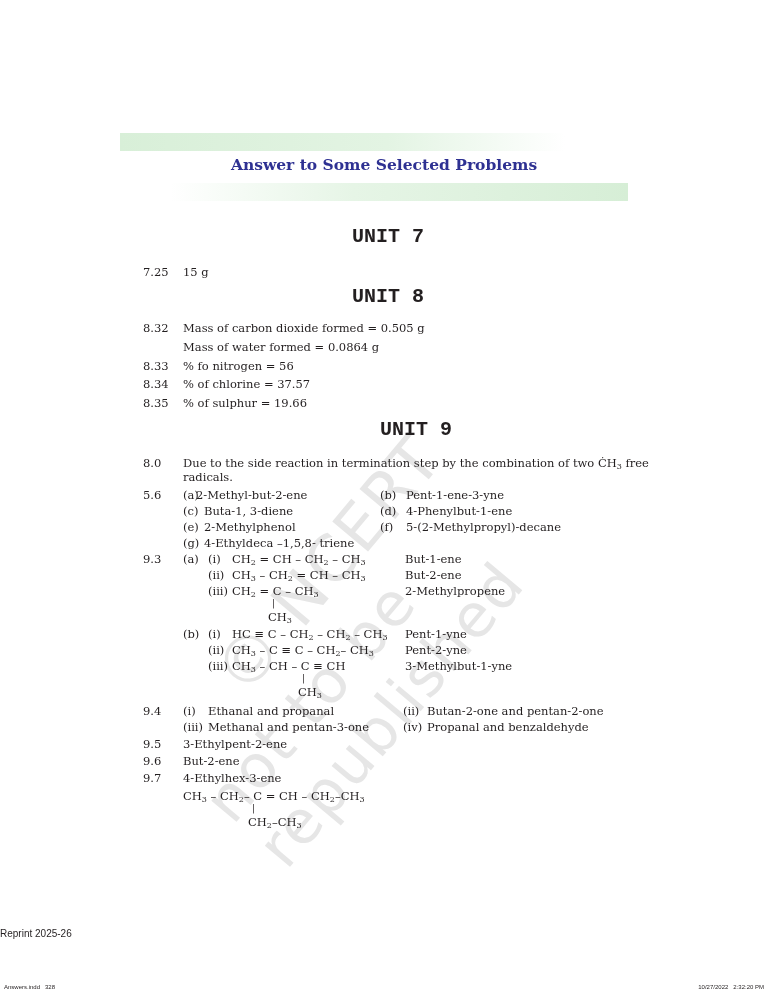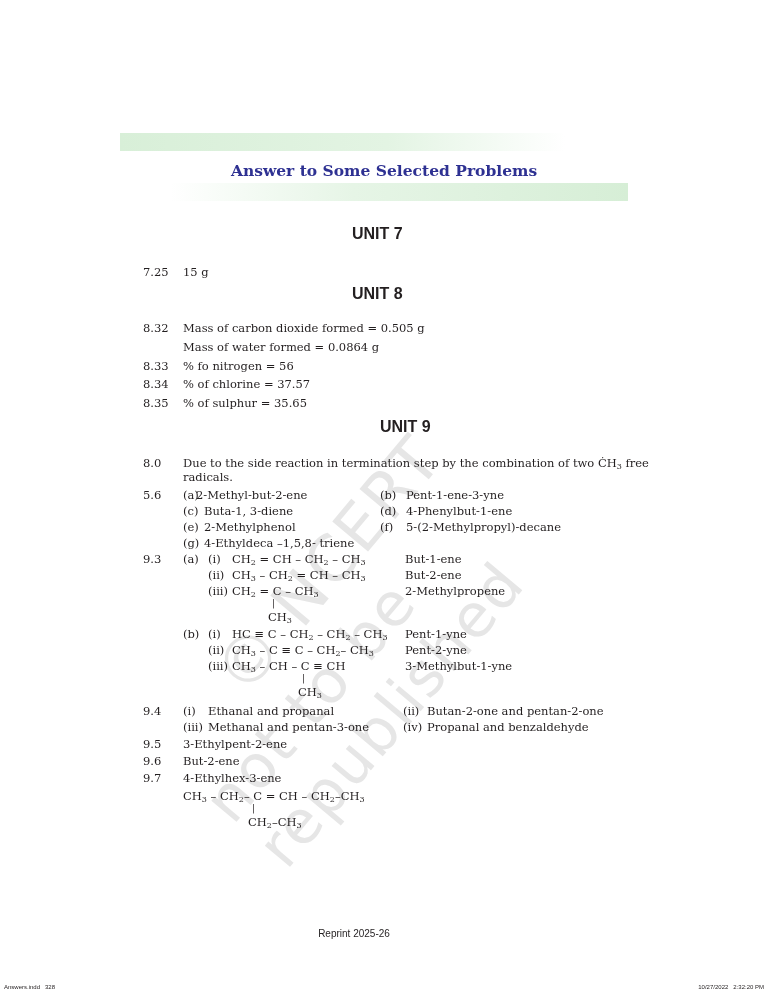--- a/index.html
+++ b/index.html
@@ -4,23 +4,23 @@
 <style>
   html, body { margin:0; padding:0; background:#ffffff; }
   body { width:768px; height:994px; position:relative; overflow:hidden;
          font-family:"DejaVu Serif", serif; color:#231f20; }
   .abs { position:absolute; white-space:nowrap; }
   .t { font-size:11.5px; line-height:14px; }
   .band-top { position:absolute; left:120px; top:133px; width:445px; height:18px;
               background:linear-gradient(to right,#d8efd8 0%,#e3f4e3 60%,rgba(255,255,255,0) 100%); }
   .band-bot { position:absolute; left:170px; top:183px; width:458px; height:18px;
               background:linear-gradient(to right,rgba(255,255,255,0) 0%,#e6f5e6 40%,#d6eed6 100%); }
-  .title { position:absolute; left:0; width:768px; top:161px; text-align:center;
+  .title { position:absolute; left:0; width:768px; top:155px; text-align:center;
            font-family:"DejaVu Serif", serif; font-weight:bold; font-size:15.5px; color:#2e3192; }
-  .unit { position:absolute; font-weight:bold; font-size:16px; color:#231f20; font-family:Liberation Sans, sans-serif; }
+  .unit { position:absolute; font-weight:bold; font-size:20px; color:#231f20; font-family:Liberation Mono, monospace; }
   sub { font-size:8px; vertical-align:-2px; line-height:0; }
   .bond { position:absolute; font-size:9px; }
   .watermark { position:absolute; font-family:"DejaVu Sans", sans-serif; color:#e6e6e6;
                font-size:64px; transform-origin:left top; transform:rotate(-50deg);
                pointer-events:none; z-index:0; letter-spacing:2px; }
   .content { position:relative; z-index:1; }
   .footer { position:absolute; font-family:"Liberation Sans", sans-serif; color:#231f20; }
 </style>
 </head>
 <body>
@@ -40,21 +40,21 @@
 
   <div class="unit" style="left:352px; top:285px;">UNIT 8</div>
   <div class="abs t" style="left:143px; top:321px;">8.32</div>
   <div class="abs t" style="left:183px; top:321px;">Mass of carbon dioxide formed = 0.505 g</div>
   <div class="abs t" style="left:183px; top:340px;">Mass of water formed = 0.0864 g</div>
   <div class="abs t" style="left:143px; top:359px;text-align:right;">8.33</div>
   <div class="abs t" style="left:183px; top:359px;">% fo nitrogen = 56</div>
   <div class="abs t" style="left:143px; top:377px;">8.34</div>
   <div class="abs t" style="left:183px; top:377px;">% of chlorine = 37.57</div>
   <div class="abs t" style="left:143px; top:396px;">8.35</div>
-  <div class="abs t" style="left:183px; top:396px;">% of sulphur = 35.65</div>
+  <div class="abs t" style="left:183px; top:396px;">% of sulphur = 19.66</div>
 
   <div class="unit" style="left:380px; top:418px;">UNIT 9</div>
 
   <div class="abs t" style="left:143px; top:456px;">8.0</div>
   <div class="abs t" style="left:183px; top:456px;"><span>Due to the side reaction in termination step by the combination of two </span><span>ĊH</span><sub>3</sub><span> free</span></div>
   <div class="abs t" style="left:183px; top:470px;text-align:right;">radicals.</div>
 
   <div class="abs t" style="left:143px; top:488px;">5.6</div>
   <div class="abs t" style="left:183px; top:488px;">(a)</div>
   <div class="abs t" style="left:196px; top:488px;">2-Methyl-but-2-ene</div>
@@ -115,17 +115,17 @@
   <div class="abs t" style="left:143px; top:737px;">9.5</div>
   <div class="abs t" style="left:183px; top:737px;">3-Ethylpent-2-ene</div>
   <div class="abs t" style="left:143px; top:754px;">9.6</div>
   <div class="abs t" style="left:183px; top:754px;">But-2-ene</div>
   <div class="abs t" style="left:143px; top:771px;">9.7</div>
   <div class="abs t" style="left:183px; top:771px;">4-Ethylhex-3-ene</div>
   <div class="abs t" style="left:183px; top:789px;">CH<sub>3</sub> – CH<sub>2</sub>– C = CH – CH<sub>2</sub>–CH<sub>3</sub></div>
   <div class="abs bond" style="left:252px; top:803px;">|</div>
   <div class="abs t" style="left:248px; top:815px;">CH<sub>2</sub>–CH<sub>3</sub></div>
 
-  <div class="footer" style="left:0; width:708px; top:928px; text-align:center; font-size:10px;">Reprint 2025-26</div>
+  <div class="footer" style="left:0; width:708px; top:928px; font-size:10px;">Reprint 2025-26</div>
   <div class="footer" style="left:4px; top:984px; font-size:6px; white-space:pre;">Answers.indd   328</div>
   <div class="footer" style="right:4px; top:984px; font-size:6px; white-space:pre;">10/27/2022   2:32:20 PM</div>
 
 </div>
 
 </body></html>

